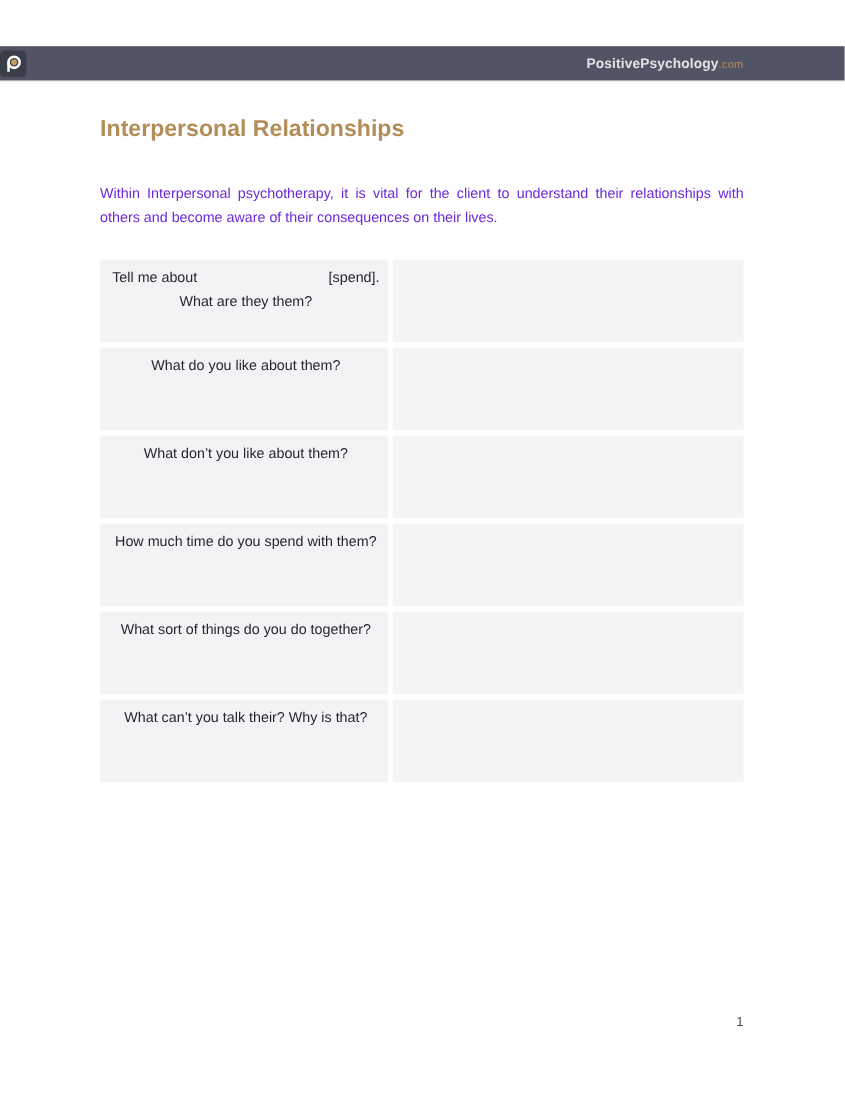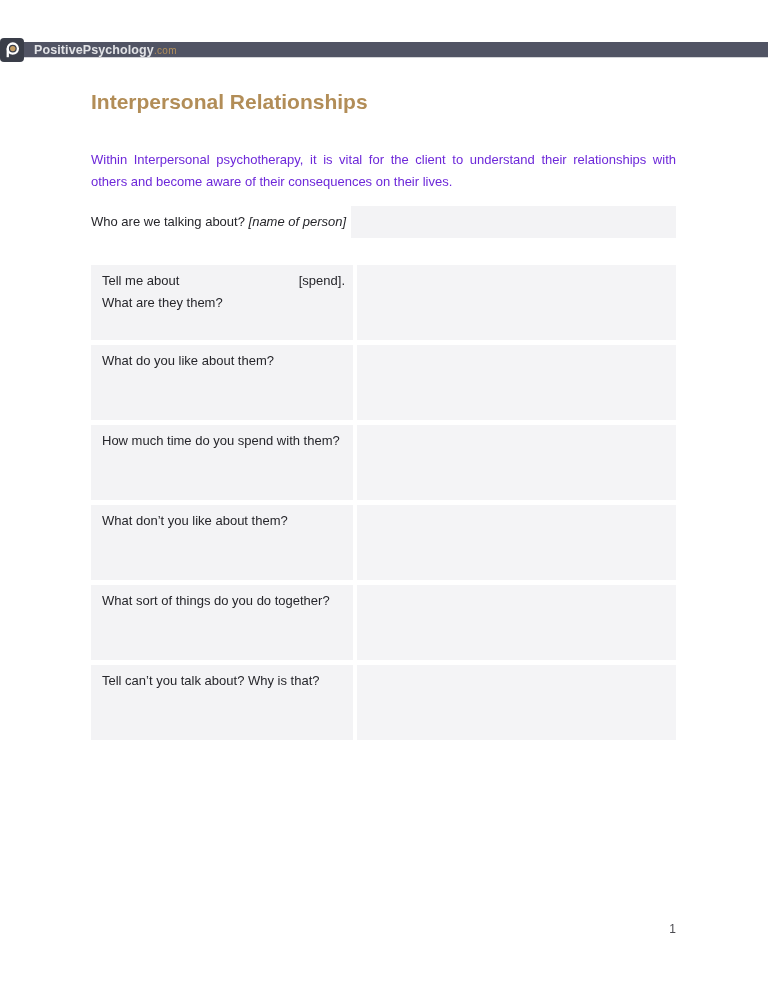--- a/index.html
+++ b/index.html
@@ -8,26 +8,26 @@
     position:relative;
     width:768px; height:994px;
     background:#ffffff;
     font-family:"Liberation Sans", sans-serif;
     color:#26262b;
     overflow:hidden;
   }
   
   .topbar {
     margin-top:42px;
-    height:15px;
+    height:31px;
     background:#515464;
     box-shadow:0 1px 0 rgba(81,84,100,0.25);
     display:flex;
     align-items:center;
-    justify-content:flex-start;
+    justify-content:space-between;
     padding-right:92px;
   }
   .logo-box {
     width:24px; height:24px;
     background:#3a3e49;
     border-radius:4px;
     display:flex; align-items:center; justify-content:center;
     margin-right:10px;
     flex:0 0 auto;
   }
@@ -84,20 +84,21 @@
     margin-top:27px;
     display:flex;
     flex-direction:column;
     gap:5px;
   }
   .qa-row {
     display:grid;
     grid-template-columns:262px 1fr;
     column-gap:4px;
     height:75px;
+    text-align:center;
   }
   .q-cell {
     background:#f3f3f5;
     padding:5px 8px 5px 11px;
     font-size:13px;
     line-height:22px;
   }
   .a-cell { background:#f4f4f6; }
   .q-line1 { display:flex; justify-content:space-between; }
   
@@ -124,61 +125,57 @@
     </span>
     <span class="brand-text"><span>PositivePsychology</span><span class="brand-suffix">.com</span></span>
   </div>
 
   <div class="content">
 
     <h1 class="doc-title">Interpersonal Relationships</h1>
 
     <p class="para">Within Interpersonal psychotherapy, it is vital for the client to understand their relationships with others and become aware of their consequences on their lives.</p>
 
-    <div class="name-row">
-      <span class="name-label"><span>Who are we talking about? </span><span class="brk">[name of person]</span></span>
-      <span class="name-input"></span>
-    </div>
 
     <div class="qa-table">
 
       <div class="qa-row">
         <div class="q-cell">
           <div class="q-line1">
             <span>Tell me about</span>
             <span>[spend].</span>
           </div>
           <div>What are they them?</div>
         </div>
         <div class="a-cell"></div>
       </div>
 
       <div class="qa-row">
         <div class="q-cell">What do you like about them?</div>
         <div class="a-cell"></div>
       </div>
 
       <div class="qa-row">
-        <div class="q-cell">How much time do you spend with them?</div>
+        <div class="q-cell">What don’t you like about them?</div>
         <div class="a-cell"></div>
       </div>
 
       <div class="qa-row">
-        <div class="q-cell">What don’t you like about them?</div>
+        <div class="q-cell">How much time do you spend with them?</div>
         <div class="a-cell"></div>
       </div>
 
       <div class="qa-row">
         <div class="q-cell">What sort of things do you do together?</div>
         <div class="a-cell"></div>
       </div>
 
 
       <div class="qa-row">
-        <div class="q-cell">Tell can’t you talk about? Why is that?</div>
+        <div class="q-cell">What can’t you talk their? Why is that?</div>
         <div class="a-cell"></div>
       </div>
 
     </div>
   </div>
 
   <div class="page-num">1</div>
 
 </div>
 

